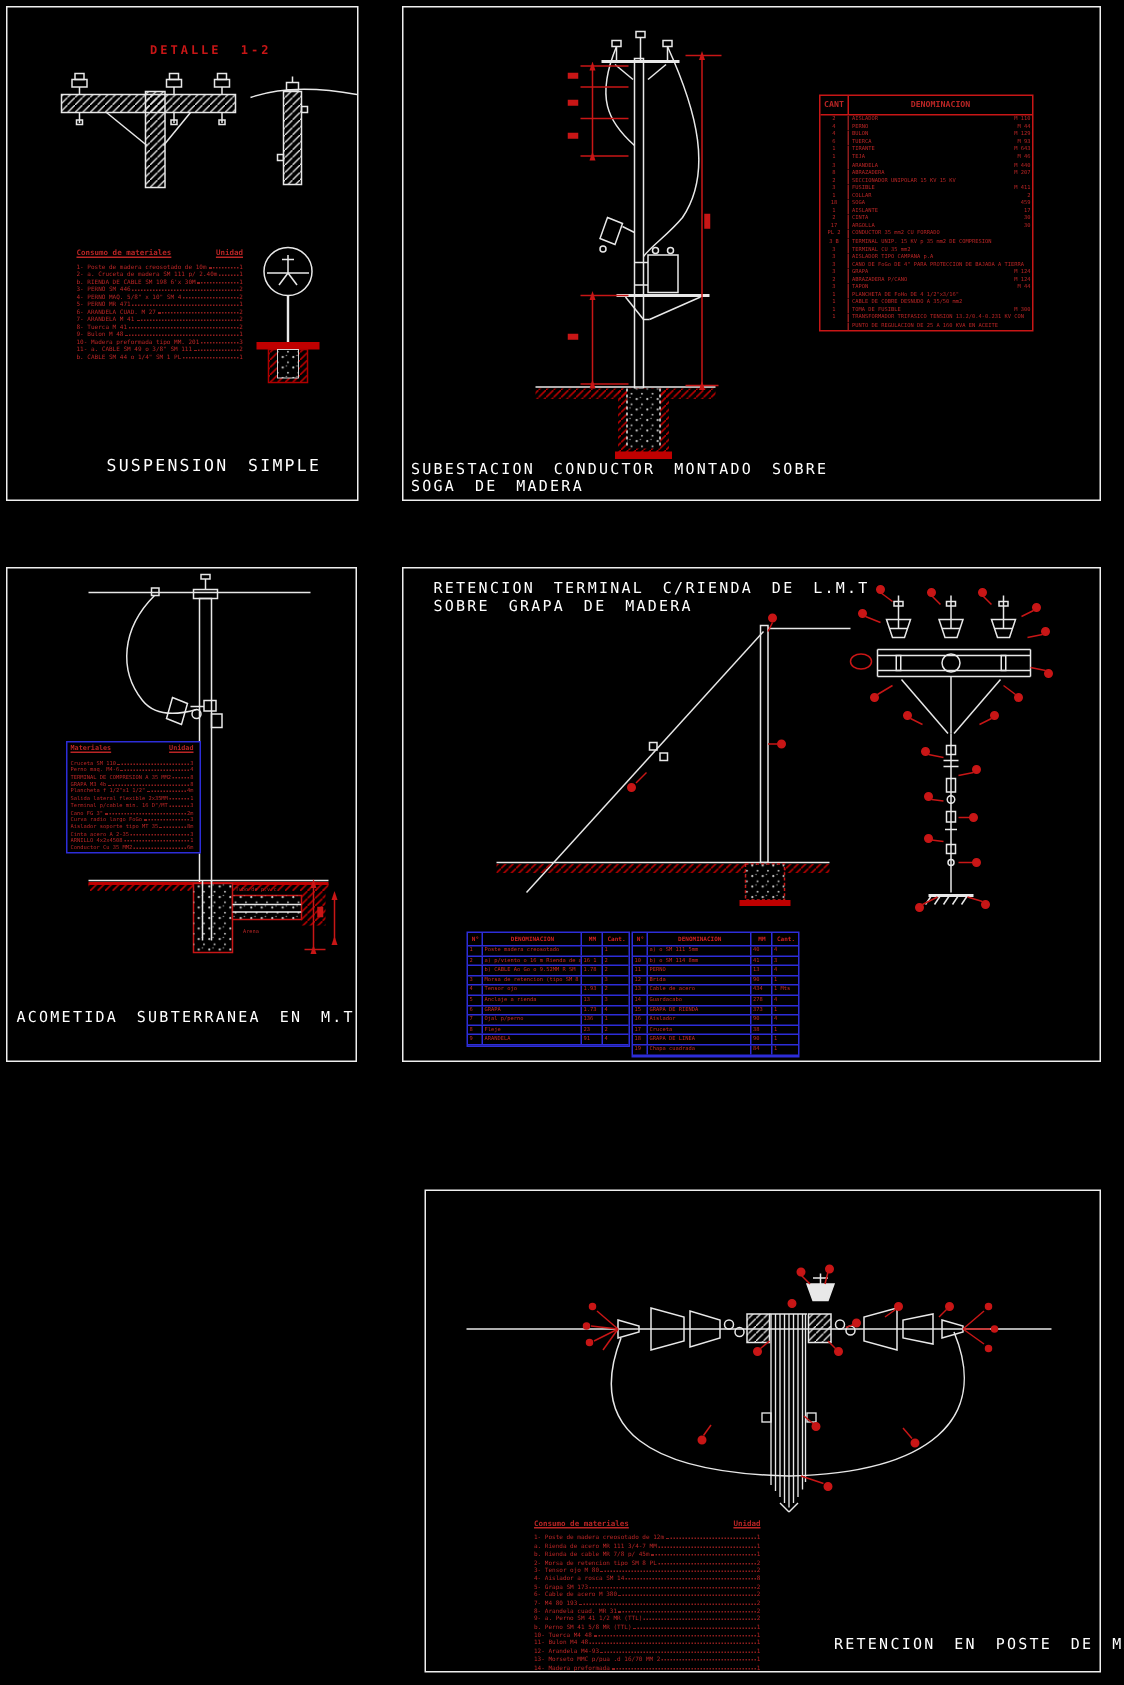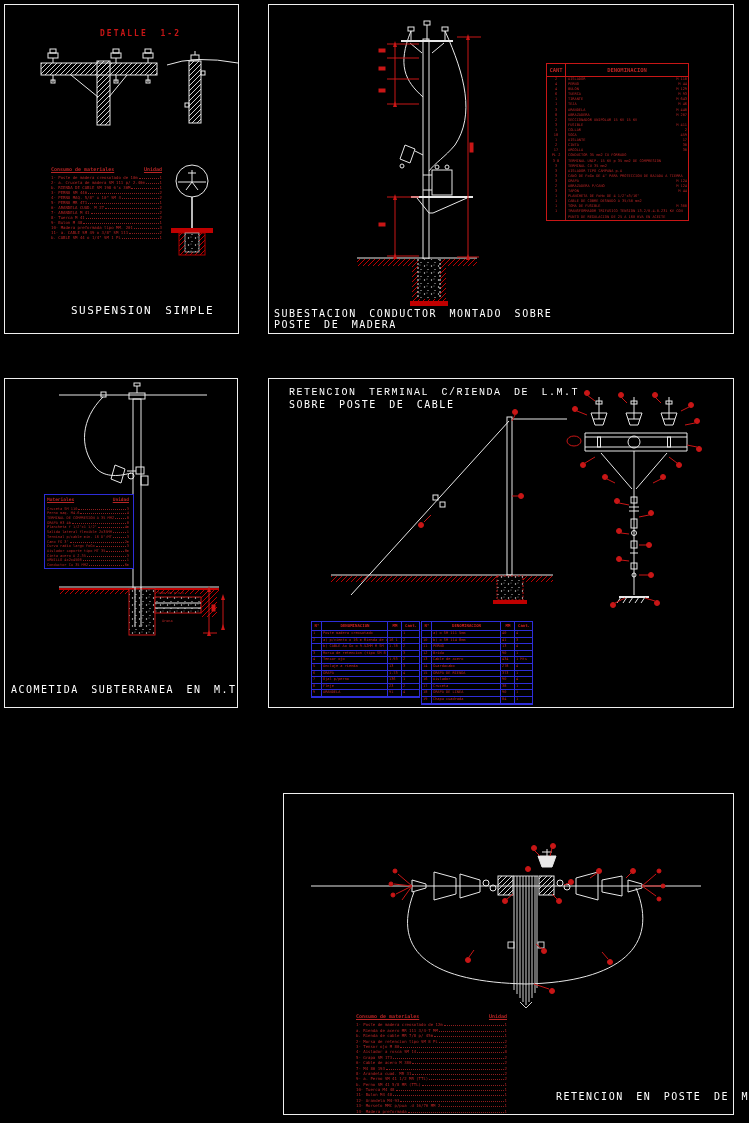--- a/index.html
+++ b/index.html
@@ -430,21 +430,21 @@
         </div>
           <div class="srow">
           <span class="scant"></span>
             <span class="stext">PUNTO DE REGULACION DE 25 A 160 KVA  EN ACEITE</span>
             <span class="sdots"></span>
             <span class="sval"></span>
         </div>
         </div>
     </div>
     <div class="cap" style="left:5px;top:303px;">SUBESTACION CONDUCTOR MONTADO SOBRE</div>
-    <div class="cap" style="left:5px;top:314px;">POSTE DE MADERA</div>
+    <div class="cap" style="left:5px;top:314px;">SOGA DE MADERA</div>
   </section>
 
   <section class="panel" style="left:4px;top:378px;width:232px;height:328px;">
     <svg width="232" height="328" viewBox="0 0 232 328">
       <g stroke="#e8e8e8" stroke-width="1" fill="none">
         <line x1="54" y1="16" x2="202" y2="16"></line>
         <rect x="96" y="13" width="5" height="5"></rect>
         <rect x="128" y="20" width="8" height="190"></rect>
         <rect x="124" y="14" width="16" height="6"></rect>
         <line x1="132" y1="14" x2="132" y2="7"></line>
@@ -549,21 +549,21 @@
             <div class="crow" style="height:4.7px;font-size:3.6px;">
             <span class="ct">Conductor  Cu 35 MM2</span>
               <span class="dots"></span>
               <span class="cv">6m</span>
           </div>
           </div>
       </div>
     </div>
     <div class="tinyred" style="left:152px;top:212px;">Tubo de p.v.c.</div>
     <div class="tinyred" style="left:157px;top:240px;">Arena</div>
-    <div class="cap" style="left:6px;top:305px;">ACOMETIDA SUBTERRANEA EN M.T</div>
+    <div class="cap" style="left:6px;top:294px;">ACOMETIDA SUBTERRANEA EN M.T</div>
   </section>
 
   <section class="panel" style="left:268px;top:378px;width:464px;height:328px;">
     <svg width="464" height="328" viewBox="0 0 464 328">
       <g stroke="#e8e8e8" stroke-width="1" fill="none">
         <rect x="238" y="38" width="5" height="158"></rect>
         <line x1="243" y1="40" x2="298" y2="40"></line>
         <line x1="240" y1="42" x2="82" y2="216"></line>
         <rect x="164" y="116" width="5" height="5"></rect>
           <rect x="171" y="123" width="5" height="5"></rect>
@@ -668,22 +668,22 @@
           <line x1="350" y1="124" x2="360" y2="126"></line>
         <line x1="380" y1="136" x2="370" y2="138"></line>
           <line x1="352" y1="154" x2="360" y2="155"></line>
           <line x1="378" y1="166" x2="370" y2="166"></line>
         <line x1="352" y1="181" x2="360" y2="182"></line>
           <line x1="380" y1="196" x2="370" y2="196"></line>
           <line x1="346" y1="224" x2="356" y2="219"></line>
         <line x1="386" y1="222" x2="376" y2="219"></line>
       </g>
     </svg>
-    <div class="cap" style="left:20px;top:8px;font-family:Liberation Mono, monospace;">RETENCION TERMINAL C/RIENDA DE L.M.T</div>
-    <div class="cap" style="left:20px;top:20px;">SOBRE POSTE DE CABLE</div>
+    <div class="cap" style="left:20px;top:8px;">RETENCION TERMINAL C/RIENDA DE L.M.T</div>
+    <div class="cap" style="left:20px;top:20px;">SOBRE GRAPA DE MADERA</div>
     <div class="btable" style="left:42px;top:242px;width:107px;">
       <div class="bhrow">
         <span>N°</span>
         <span>DENOMINACION</span>
         <span>MM</span>
         <span>Cant.</span>
       </div>
       <div>
           <div class="brow">
           <span>1</span>

